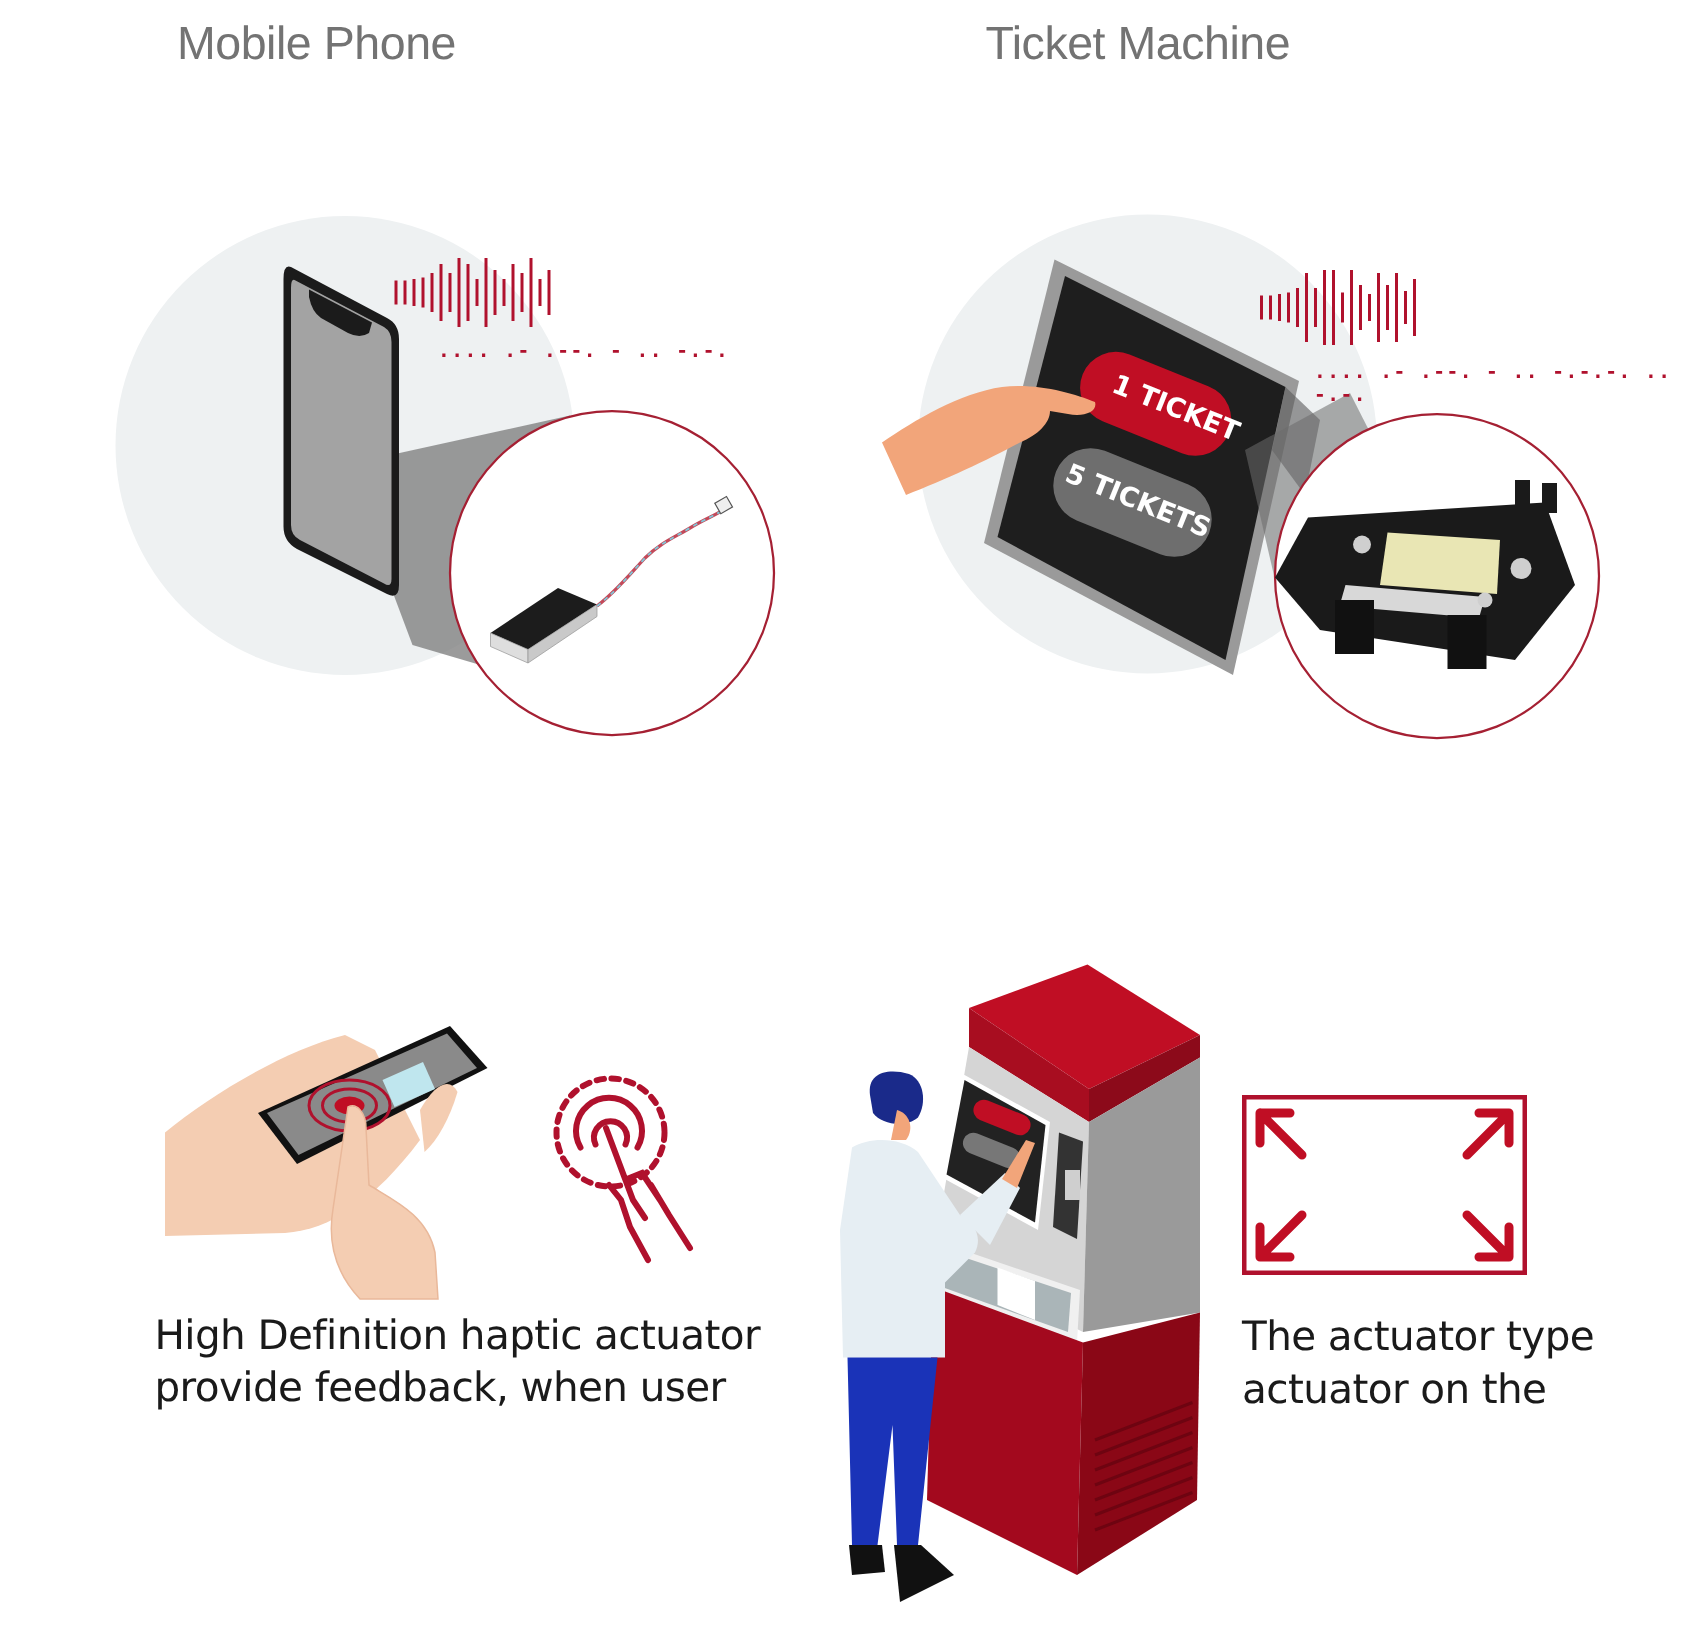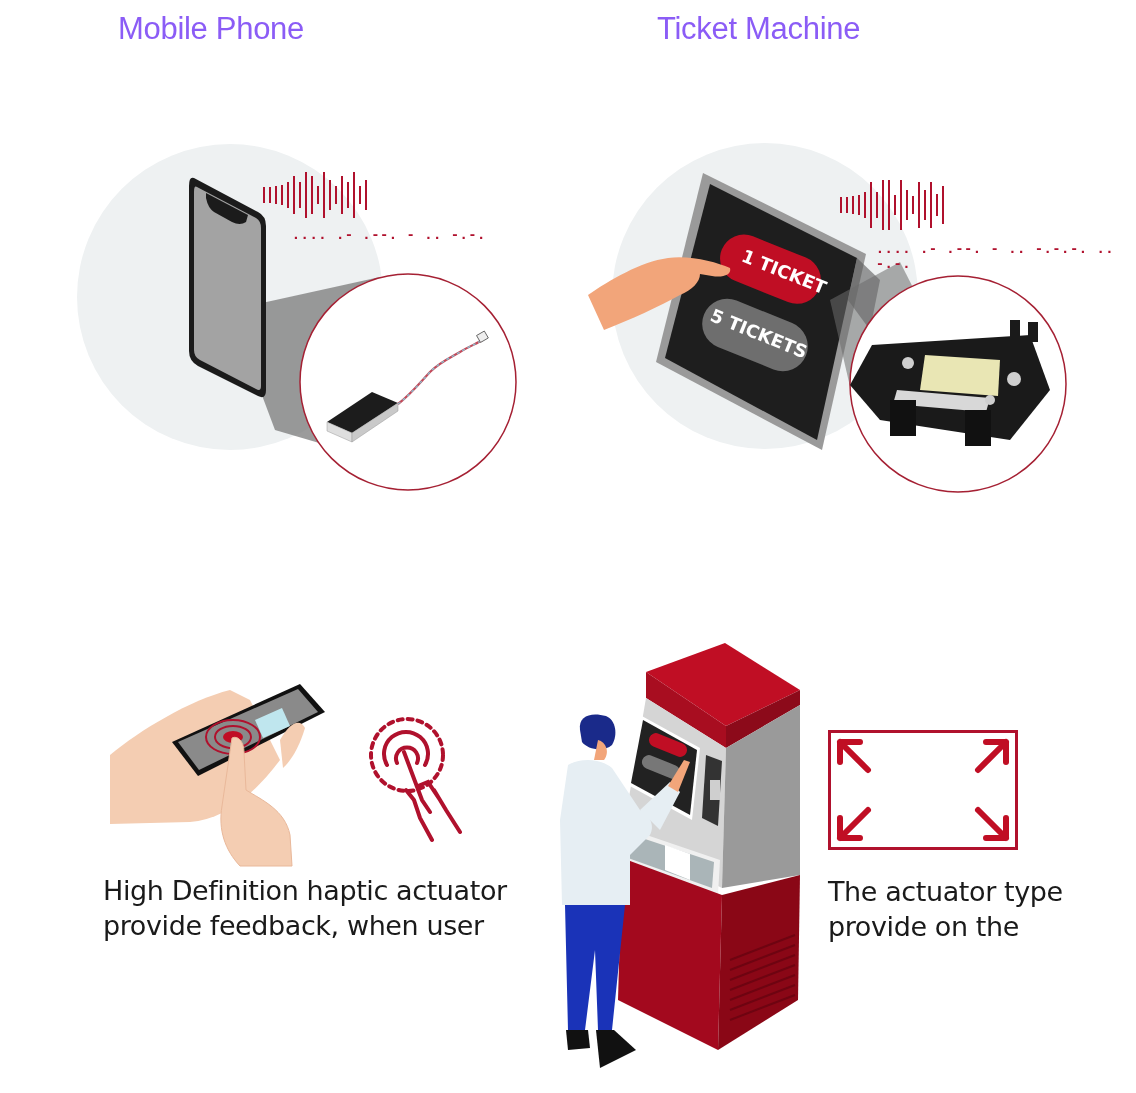--- a/index.html
+++ b/index.html
@@ -1,19 +1,19 @@
 <!DOCTYPE html>
 <html><head>
 <meta charset="utf-8">
 <style>
   html, body { margin:0; padding:0; background:#ffffff; }
   body { width:1136px; height:1093px; position:relative; overflow:hidden;
          font-family:"Liberation Sans", "DejaVu Sans", sans-serif; color:#1a1a1a; }
   .abs { position:absolute; }
-  .title { font-size:31px; letter-spacing:-0.3px; color:#8b5cf6; }
+  .title { font-size:31px; letter-spacing:-0.3px; color:#737373; }
   .caption { font-size:27px; line-height:35px; color:#1a1a1a; font-family:"DejaVu Sans", sans-serif; letter-spacing:-0.4px; }
   svg { display:block; }
   .morse { font-family:"DejaVu Sans Mono", monospace; color:#b0112d; font-weight:bold; font-size:13px; letter-spacing:1px; }
 </style>
 </head>
 <body>
 
 <div class="abs title" style="left:118px; top:11px;">Mobile Phone</div>
 <div class="abs title" style="left:657px; top:11px;">Ticket Machine</div>
 
@@ -204,14 +204,14 @@
       <path d="M12,12 L40,40 M12,12 L32,12 M12,12 L12,32"></path>
       <path d="M178,12 L150,40 M178,12 L158,12 M178,12 L178,32"></path>
       <path d="M12,108 L40,80 M12,108 L32,108 M12,108 L12,88"></path>
       <path d="M178,108 L150,80 M178,108 L158,108 M178,108 L178,88"></path>
     </g>
   </svg>
 </div>
 
 <div class="abs caption" style="left:828px; top:874px;">
   <div>The actuator type</div>
-  <div>provide on the</div>
+  <div>actuator on the</div>
 </div>
 
 </body></html>

